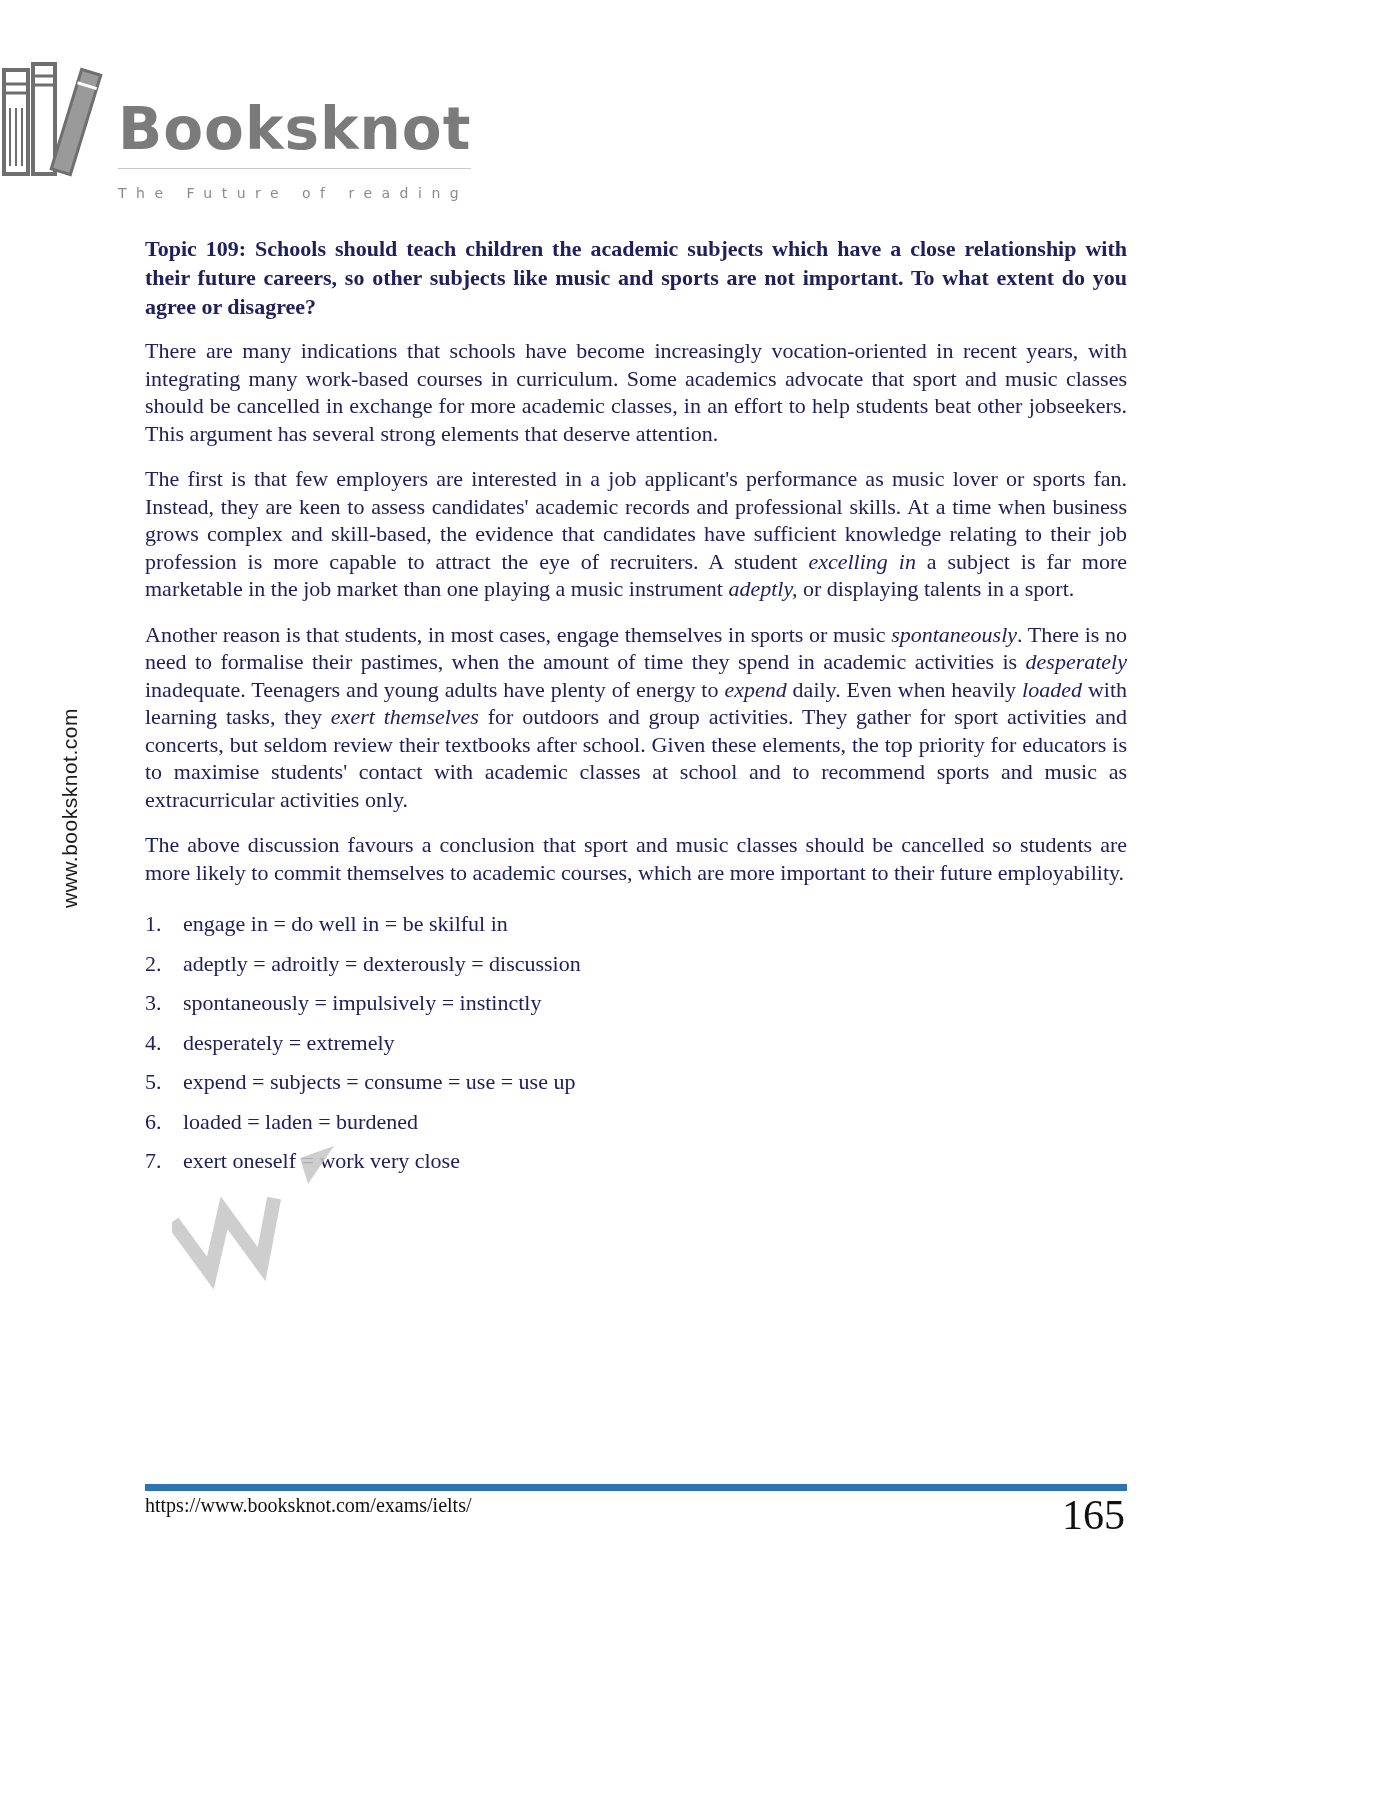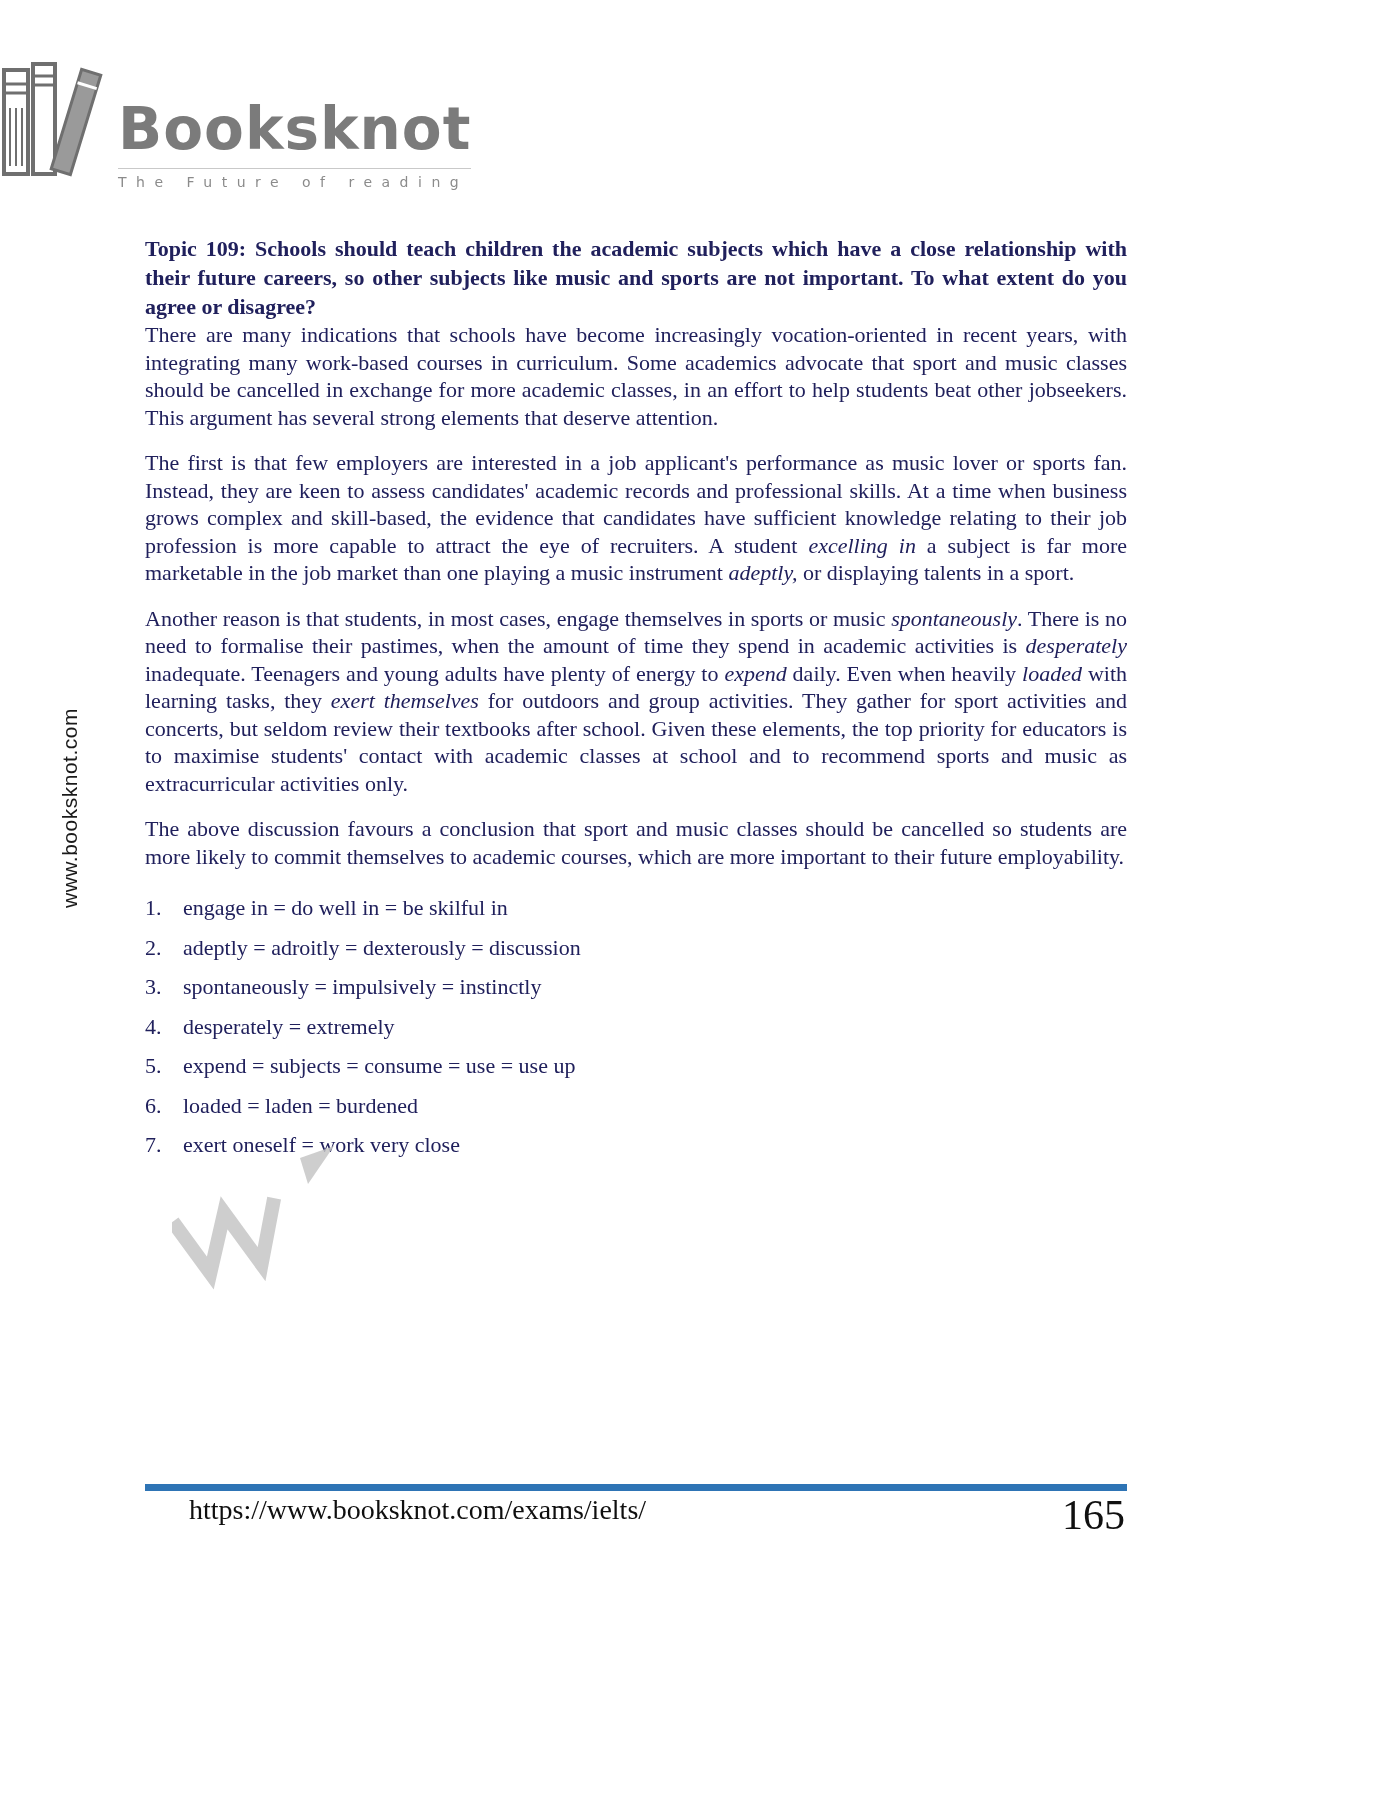--- a/index.html
+++ b/index.html
@@ -17,42 +17,42 @@
 
   
   .logo { position:absolute; top:60px; left:0; width:100%; display:flex; justify-content:flex-start; align-items:flex-start; gap:14px; }
   .logo-icon svg { display:block; }
   .logo-textblock { padding-top:40px; }
   .brand {
     font-family:"DejaVu Sans", sans-serif; font-weight:bold;
     font-size:58px; line-height:1; color:#7b7b7b; letter-spacing:1px;
   }
   .tagline {
-    margin-top:10px; padding-top:5px; border-top:1px solid #c9c9c9;
+    margin-top:10px; padding-top:16px; border-top:1px solid #c9c9c9;
     font-family:"DejaVu Sans", sans-serif; font-size:14px;
     letter-spacing:9.5px; color:#8b8b8b; white-space:nowrap;
   }
 
   
   .content { position:absolute; left:145px; top:234px; width:982px; color:#20205c; font-size:22px; line-height:27.5px; }
-  .topic-title { font-size:22px; font-weight:bold; text-align:justify; line-height:29px; color:#20205c; }
+  .topic-title { font-size:22px; font-weight:bold; text-align:justify; line-height:29px; margin-bottom:16px; color:#20205c; }
   .para { text-align:justify; margin-bottom:18px; }
   .kw { font-weight:normal; font-style:italic; }
 
   .vocab { margin-top:24px; list-style:none; }
   .vocab li { display:flex; margin-bottom:12px; }
   .vocab .num { width:38px; flex:0 0 38px; }
 
   
   .watermark { position:absolute; left:172px; top:1140px; opacity:0.85; }
 
   
   .footer { position:absolute; left:145px; top:1484px; width:982px; }
   .footer-bar { height:7px; background:#2e74b5; }
-  .footer-url { display:inline-block; margin-top:3px; font-size:28px; color:#0f0f0f; text-decoration:none;margin-left:44px; }
+  .footer-url { display:inline-block; margin-top:3px; font-size:20px; color:#0f0f0f; text-decoration:none; }
   .page-number { position:absolute; right:2px; top:10px; font-size:42px; line-height:1; color:#101010;margin-left:32px; }
 </style>
 </head>
 <body>
 
 <div class="page">
 
   <div class="side-text">www.booksknot.com</div>
 
   <header class="logo">

